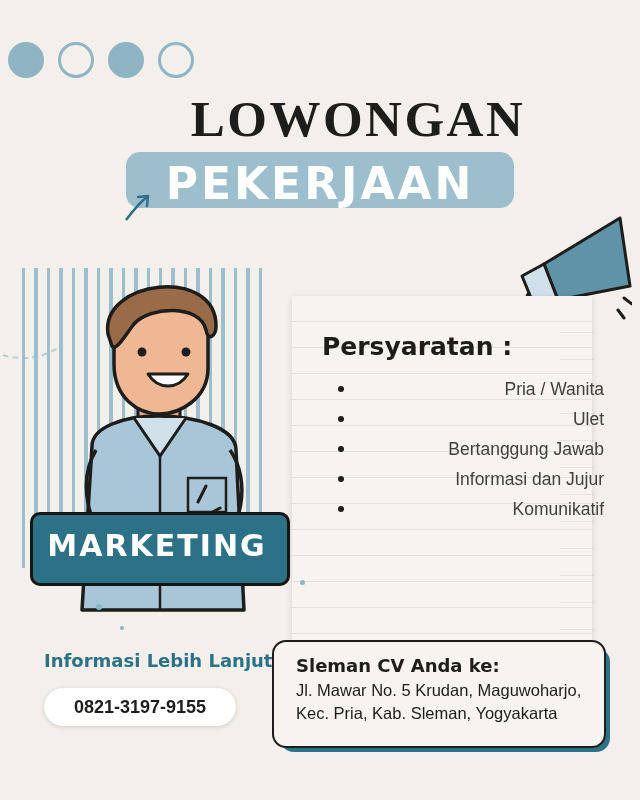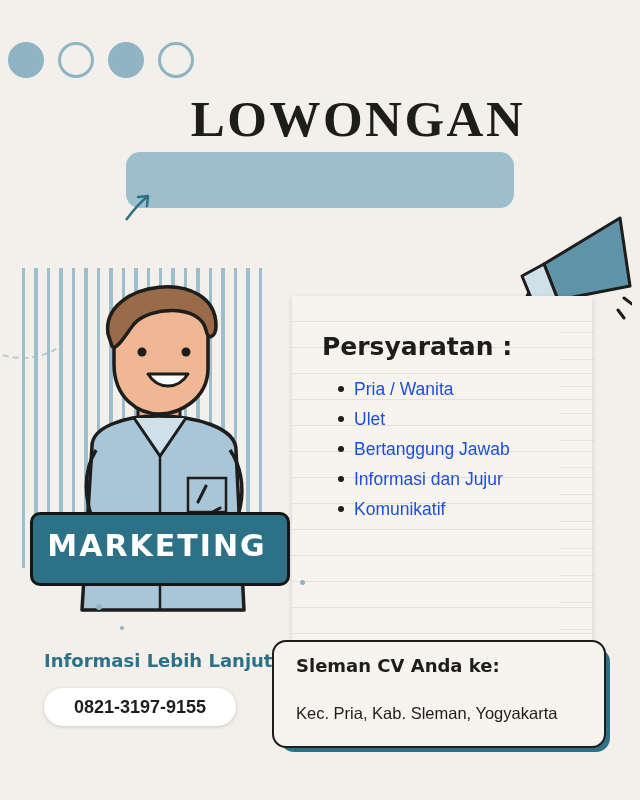--- a/index.html
+++ b/index.html
@@ -170,23 +170,24 @@
     font-family: "DejaVu Sans", sans-serif;
   }
   .req-list {
     position: absolute;
     top: 374px;
     left: 336px;
     width: 250px;
     margin: 0;
     padding: 0 0 0 18px;
     list-style: none;
-    color: #1d4ed8;
+    color: #404040;
     font-size: 17.5px;
     line-height: 30px;
+    text-align: right;
   }
   .req-list li {
     position: relative;
   }
   .req-list li::before {
     content: "";
     position: absolute;
     left: -16px;
     top: 12px;
     width: 6px;
@@ -320,20 +321,21 @@
     <div class="c filled"></div>
     <div class="c"></div>
     <div class="c filled"></div>
     <div class="c"></div>
   </div>
 
   <div class="arc"></div>
 
   <div class="title-main">LOWONGAN</div>
   <div class="title-band"></div>
+  <div class="title-sub">PEKERJAAN</div>
 
   <svg class="arrow" viewBox="0 0 36 36">
     <path d="M4 34 C10 26 16 18 26 10" stroke="#2d7187" stroke-width="2.5" fill="none"></path>
     <path d="M26 10 L16 11 M26 10 L25 20" stroke="#2d7187" stroke-width="2.5" fill="none" stroke-linecap="round"></path>
   </svg>
 
   <div class="stripes">
     <span></span>
       <span></span>
       <span></span>
@@ -410,18 +412,19 @@
   <div class="badge"></div>
   <div class="badge-label">MARKETING</div>
 
   <div class="info-label">Informasi Lebih Lanjut :</div>
   <div class="phone-box"></div>
   <div class="phone-num">0821-3197-9155</div>
 
   <div class="addr-shadow"></div>
   <div class="addr-card"></div>
   <div class="addr-title">Sleman CV Anda ke:</div>
+  <div class="addr-line1">Jl. Mawar No. 5 Krudan, Maguwoharjo,</div>
   <div class="addr-line2">Kec. Pria, Kab. Sleman, Yogyakarta</div>
 
   <div class="dot-small" style="top:604px;left:96px;width:6px;height:6px;"></div>
   <div class="dot-small" style="top:626px;left:120px;width:4px;height:4px;"></div>
   <div class="dot-small" style="top:580px;left:300px;width:5px;height:5px;"></div>
 </div>
 
 </body></html>

